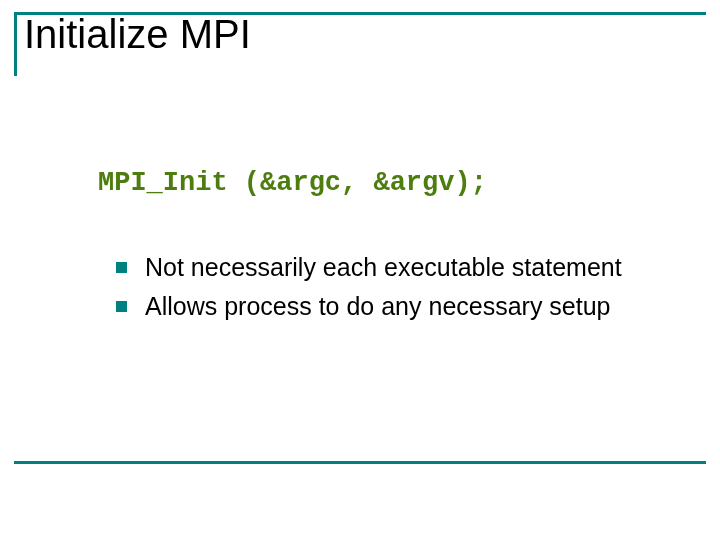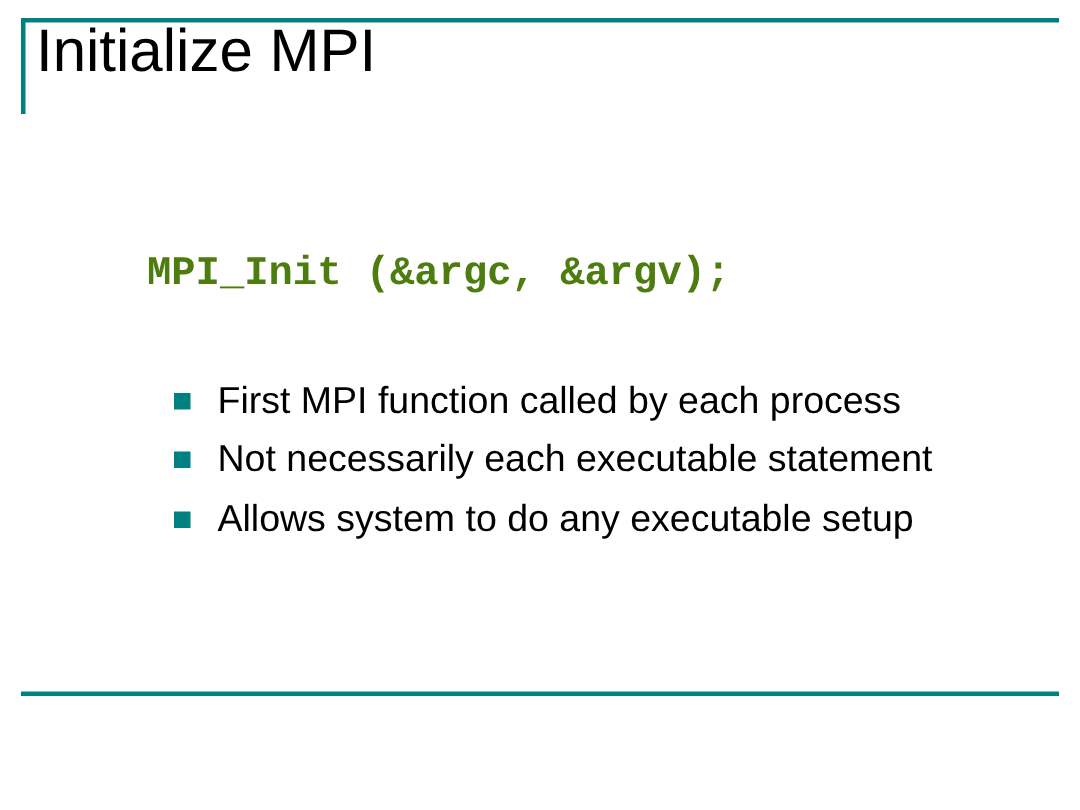--- a/index.html
+++ b/index.html
@@ -85,27 +85,23 @@
 
   <div class="title-bar"></div>
 
   <div class="title">Initialize MPI</div>
 
   <div class="code-line">MPI_Init (&amp;argc, &amp;argv);</div>
 
   <div class="bullets">
     <div class="bullet-row">
       <div class="sq"></div>
-      <div class="bullet-text">First MPI function called by each process</div>
-    </div>
-    <div class="bullet-row">
-      <div class="sq"></div>
       <div class="bullet-text">Not necessarily each executable statement</div>
     </div>
     <div class="bullet-row">
       <div class="sq"></div>
-      <div class="bullet-text">Allows system to do any executable setup</div>
+      <div class="bullet-text">Allows process to do any necessary setup</div>
     </div>
   </div>
 
   <div class="bottom-line"></div>
 
 </div>
 
 </body></html>

